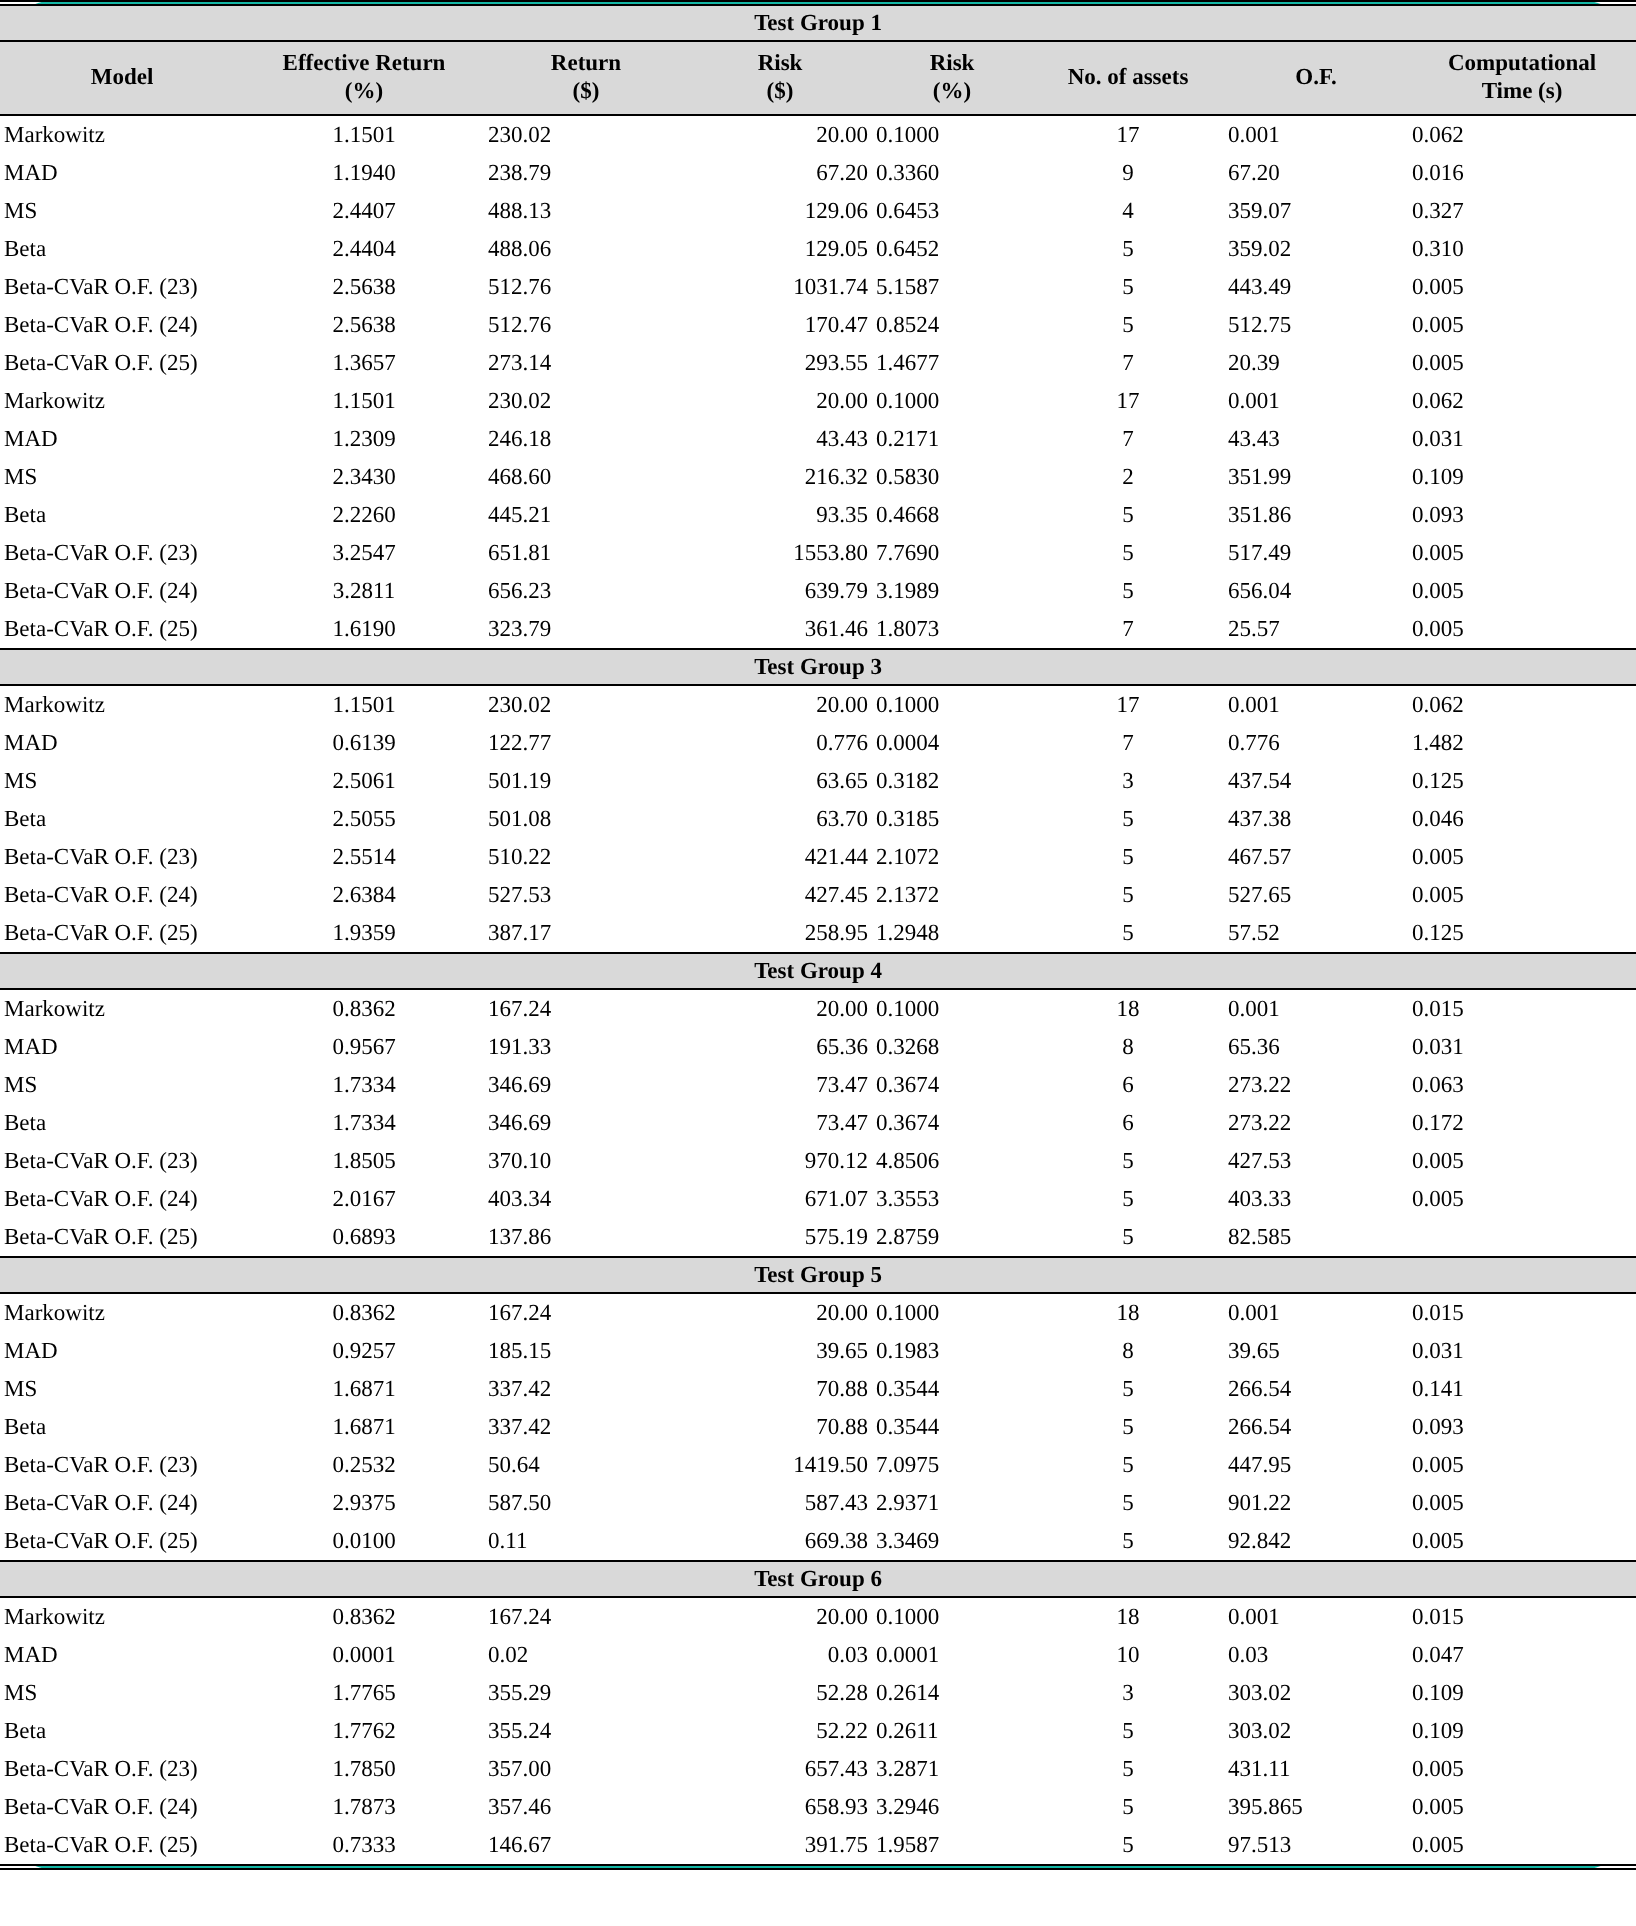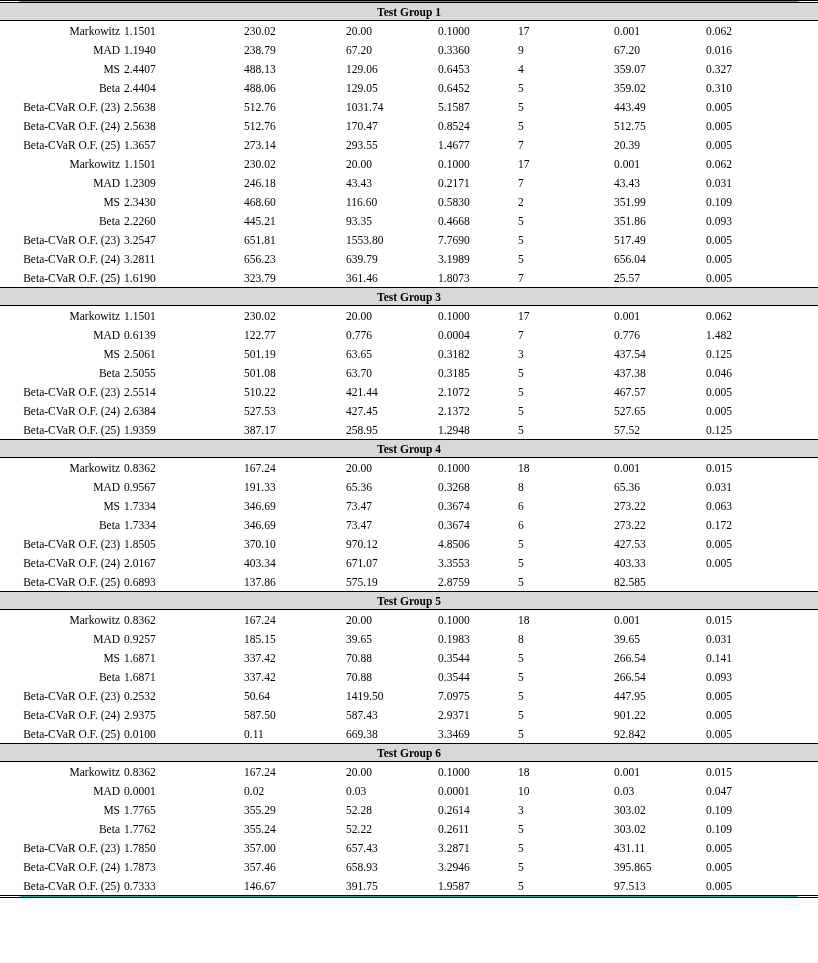--- a/index.html
+++ b/index.html
@@ -45,27 +45,27 @@
     line-height: 1.25;
   }
   tr.data-row td {
     height: 19px;
     padding: 0 2px;
     vertical-align: middle;
     background: #ffffff;
     overflow: hidden;
   }
   
-  td.col0 { text-align: right;  padding-left: 6px; }
+  td.col0 { text-align: left;  padding-left: 6px; }
   th.col0 { text-align: center; }
-  td.col1 { text-align: left; padding-right: 50px; margin-top: 28px; }
+  td.col1 { text-align: center; padding-right: 50px; margin-top: 28px; }
   td.col2 { text-align: left; padding-right: 28px; }
-  td.col3 { padding-right: 16px; }
+  td.col3 { text-align: right; padding-right: 16px; }
   td.col4 { text-align: left; padding-right: 28px; }
-  td.col5 { text-align: left; }
+  td.col5 { text-align: center; }
   td.col6 { text-align: left; padding-right: 30px; }
   td.col7 { padding-right: 86px; }
 </style>
 </head>
 <body>
 
 <div class="page">
   <table class="results">
     <colgroup>
       <col style="width:122px">
@@ -74,20 +74,35 @@
       <col style="width:92px">
       <col style="width:80px">
       <col style="width:96px">
       <col style="width:92px">
       <col style="width:114px">
     </colgroup>
     <tbody id="table-body">
         <tr class="group-row">
           <td colspan="8">Test Group 1</td>
         </tr>
+        <tr class="header-row">
+          <th class="col0">Model</th>
+          <th class="col1">Effective Return
+(%)</th>
+          <th class="col2">Return
+($)</th>
+          <th class="col3">Risk
+($)</th>
+          <th class="col4">Risk
+(%)</th>
+          <th class="col5">No. of assets</th>
+          <th class="col6">O.F.</th>
+          <th class="col7">Computational
+Time (s)</th>
+        </tr>
         <tr class="data-row">
           <td class="col0">Markowitz</td>
           <td class="col1">1.1501</td>
           <td class="col2">230.02</td>
           <td class="col3">20.00</td>
           <td class="col4">0.1000</td>
           <td class="col5">17</td>
           <td class="col6">0.001</td>
           <td class="col7">0.062</td>
         </tr>
@@ -168,21 +183,21 @@
           <td class="col3">43.43</td>
           <td class="col4">0.2171</td>
           <td class="col5">7</td>
           <td class="col6">43.43</td>
           <td class="col7">0.031</td>
         </tr>
         <tr class="data-row">
           <td class="col0">MS</td>
           <td class="col1">2.3430</td>
           <td class="col2">468.60</td>
-          <td class="col3">116.60</td>
+          <td class="col3">216.32</td>
           <td class="col4">0.5830</td>
           <td class="col5">2</td>
           <td class="col6">351.99</td>
           <td class="col7">0.109</td>
         </tr>
         <tr class="data-row">
           <td class="col0">Beta</td>
           <td class="col1">2.2260</td>
           <td class="col2">445.21</td>
           <td class="col3">93.35</td>

